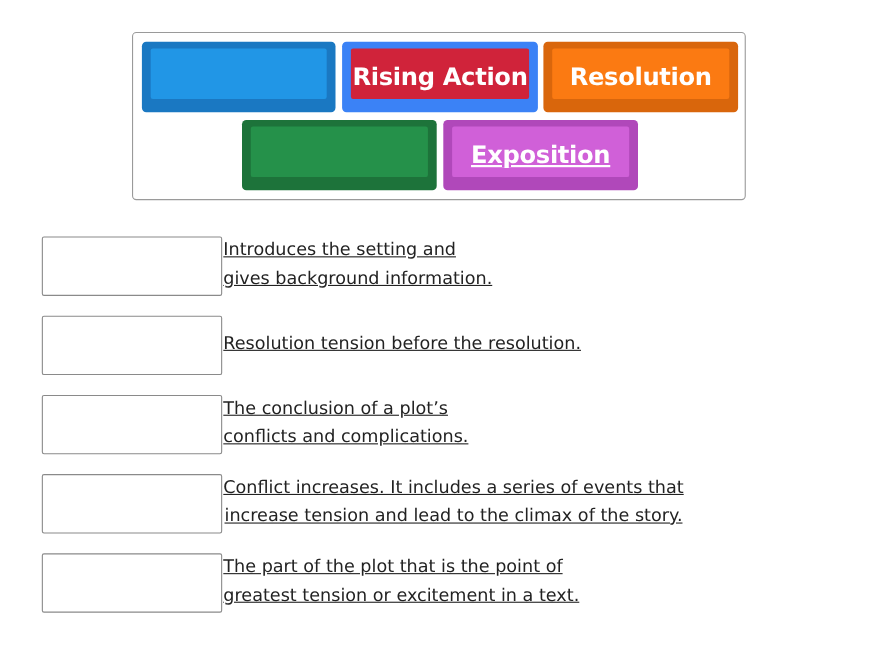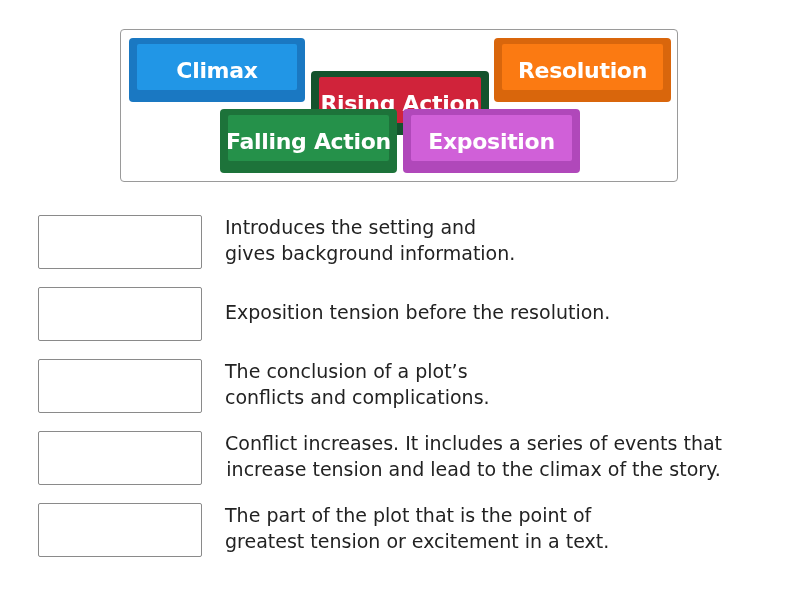--- a/index.html
+++ b/index.html
@@ -2,54 +2,52 @@
 <html><head>
 <meta charset="utf-8">
 <style>
   html, body { margin:0; padding:0; background:#ffffff; }
   body { width:800px; height:600px; position:relative; overflow:hidden; font-family:"DejaVu Sans","Liberation Sans",sans-serif; }
   .bank { position:absolute; left:120px; top:29px; width:558px; height:153px; border:1px solid #9a9a9a; border-radius:4px; box-sizing:border-box; }
   .tile { position:absolute; height:64px; border-radius:4px; color:#fff; font-weight:bold; font-size:22px; display:flex; align-items:center; justify-content:center; box-sizing:border-box; letter-spacing:-0.3px; }
   .tile .inner { position:absolute; left:8px; right:8px; top:6px; bottom:12px; border-radius:2px; }
   .tile span { position:relative; }
   .slot { position:absolute; left:38px; width:164px; height:54px; border:1px solid #8a8a8a; border-radius:2px; box-sizing:border-box; background:#fff; }
-  .desc { position:absolute; left:225px; font-size:19px; color:#222; line-height:26px; white-space:pre-line; }
+  .desc { position:absolute; left:203px; font-size:16px; color:#222; line-height:26px; white-space:pre-line;text-decoration:underline; }
 </style>
 </head>
 <body>
 
 <div class="bank"></div>
 
 <div class="tile" style="left:129px;top:38px;width:176px;background:#1a78c2;">
   <div class="inner" style="background:#2196e6;"></div>
-  <span>Climax</span>
 </div>
-<div class="tile" style="left:311px;top:38px;width:178px;background:#14532d;margin-top:33px;">
+<div class="tile" style="left:311px;top:38px;width:178px;background:#3b82f6;">
   <div class="inner" style="background:#d0233a;"></div>
   <span>Rising Action</span>
 </div>
 <div class="tile" style="left:494px;top:38px;width:177px;background:#d9660c;text-align:right;">
   <div class="inner" style="background:#fb7a12;"></div>
   <span>Resolution</span>
 </div>
 <div class="tile" style="left:220px;top:109px;width:177px;background:#1d733a;">
   <div class="inner" style="background:#25914a;"></div>
-  <span>Falling Action</span>
 </div>
-<div class="tile" style="left:403px;top:109px;width:177px;background:#b048ba;">
+<div class="tile" style="left:403px;top:109px;width:177px;background:#b048ba;text-decoration:underline;">
   <div class="inner" style="background:#d060d8;"></div>
   <span>Exposition</span>
 </div>
 
 <div class="slot" style="top:215px;"></div>
 <div class="desc" style="top:214px;">Introduces the setting and
 gives background information.</div>
 
 <div class="slot" style="top:287px;"></div>
-<div class="desc" style="top:299px;">Exposition tension before the resolution.</div>
+<div class="desc" style="top:299px;">Resolution tension before the resolution.</div>
 
 <div class="slot" style="top:359px;"></div>
 <div class="desc" style="top:358px;">The conclusion of a plot’s
 conflicts and complications.</div>
 
 <div class="slot" style="top:431px;"></div>
 <div class="desc" style="top:430px;text-align:center;">Conflict increases. It includes a series of events that
 increase tension and lead to the climax of the story.</div>
 
 <div class="slot" style="top:503px;"></div>

